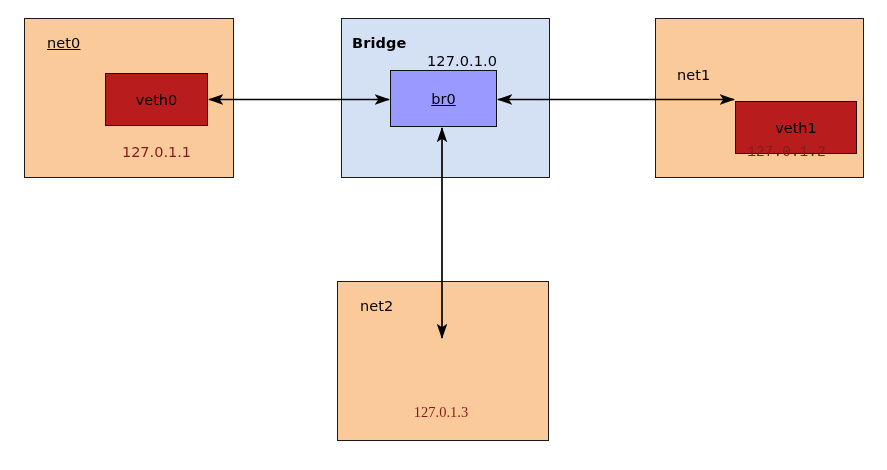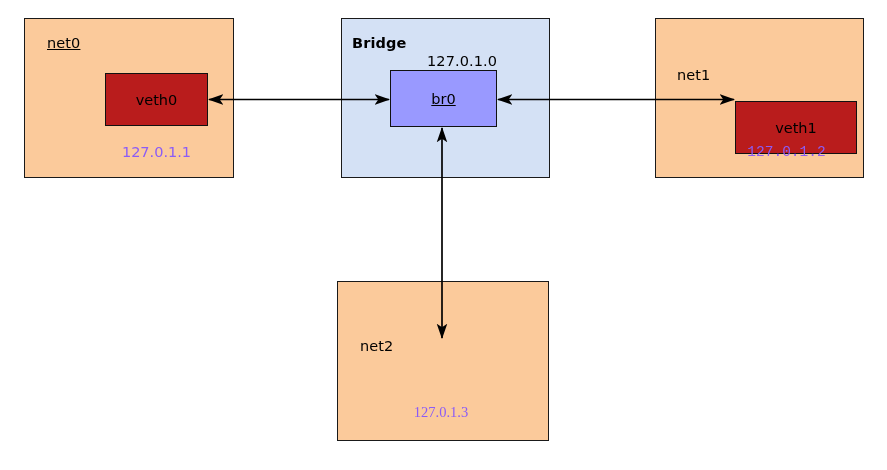--- a/index.html
+++ b/index.html
@@ -58,21 +58,21 @@
   }
   .br-node {
     background: #9999ff;
     text-decoration: underline;
   }
 
   
   .ip-label {
     position: absolute;
     font-size: 14.5px;
-    color: #8b5cf6;
+    color: #7f1d1d;
     white-space: nowrap;
     text-align: center;
   }
 
   
   #arrow-layer {
     position: absolute;
     left: 0;
     top: 0;
     width: 887px;
@@ -108,21 +108,21 @@
   <div class="container-box ns-box" style="left:655px; top:18px; width:209px; height:160px;">
   </div>
   <div class="box-title" style="left:677px; top:35px;margin-top:32px;">net1</div>
   <div class="iface-node veth-node" style="left:735px; top:73px; width:122px; height:53px;margin-top:28px;">
     <span>veth1</span>
   </div>
   <div class="ip-label" style="left:735px; top:144px; width:103px;font-family:Liberation Mono, monospace;">127.0.1.2</div>
 
   <div class="container-box ns-box" style="left:337px; top:281px; width:212px; height:160px;">
   </div>
-  <div class="box-title" style="left:360px; top:298px;margin-top:40px;">net2</div>
+  <div class="box-title" style="left:360px; top:298px;">net2</div>
   <div class="ip-label" style="left:388px; top:404px; width:106px;font-family:Liberation Serif, serif;">127.0.1.3</div>
 
   <svg id="arrow-layer" viewBox="0 0 887 470">
     <defs>
       <marker id="arrowhead-end" markerWidth="9" markerHeight="9" refX="8.4" refY="3.4" orient="auto" markerUnits="strokeWidth">
         <path d="M0,0.3 L9,3.4 L0,6.5 L2.1,3.4 Z" fill="#000000"></path>
       </marker>
       <marker id="arrowhead-start" markerWidth="9" markerHeight="9" refX="0.6" refY="3.4" orient="auto" markerUnits="strokeWidth">
         <path d="M9,0.3 L0,3.4 L9,6.5 L6.9,3.4 Z" fill="#000000"></path>
       </marker>

